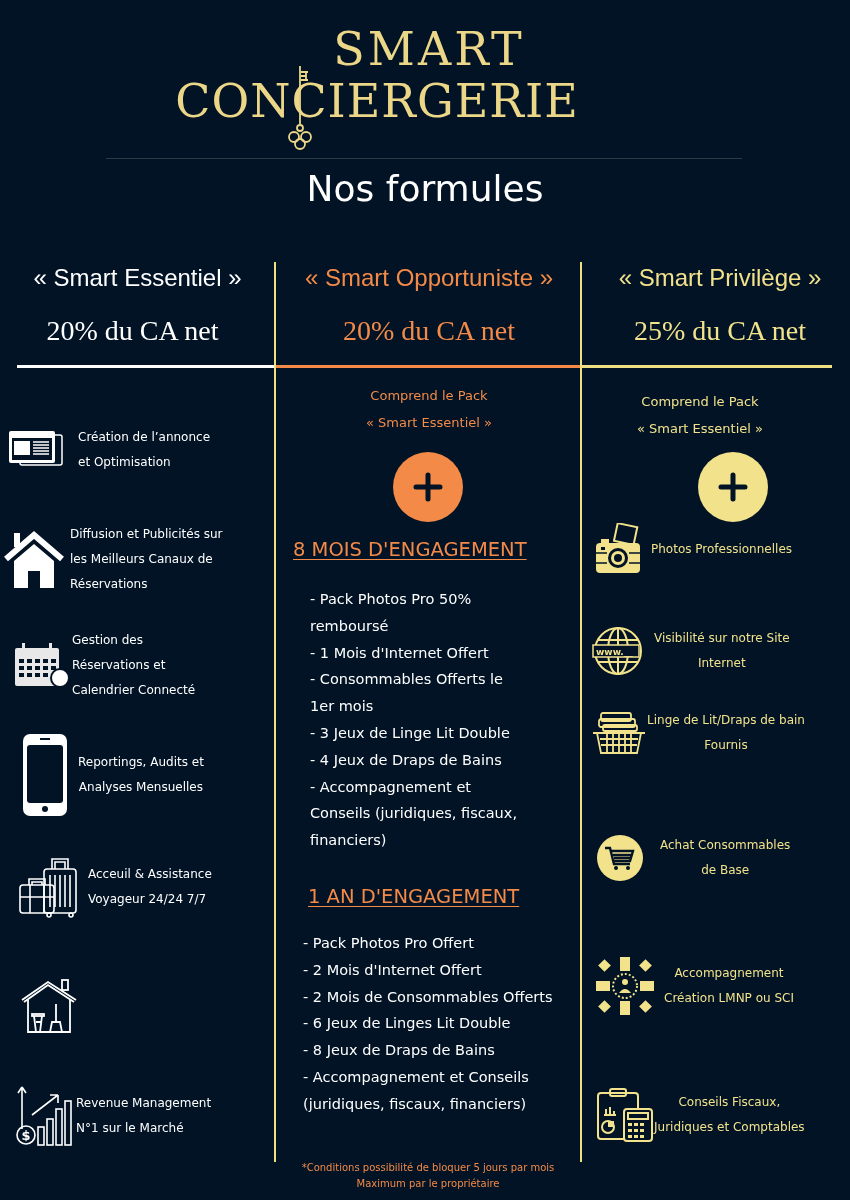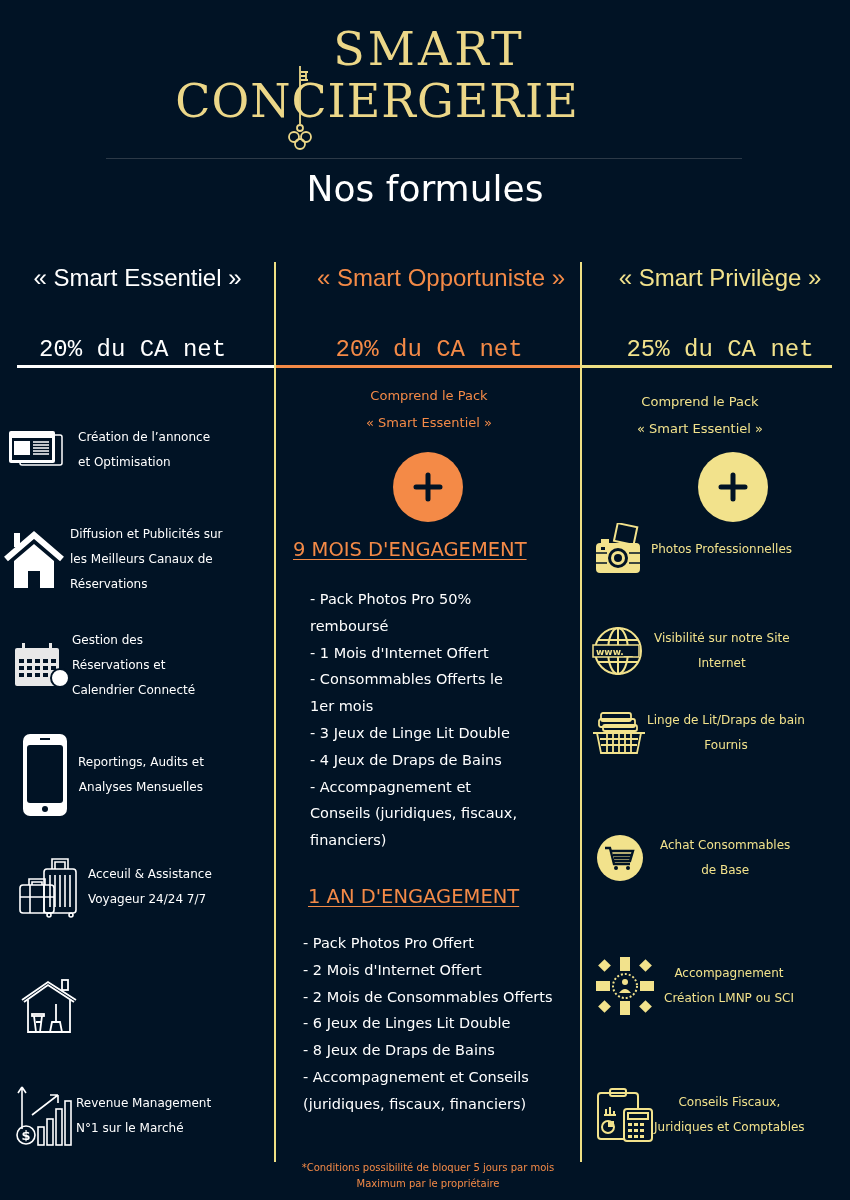--- a/index.html
+++ b/index.html
@@ -24,21 +24,21 @@
       color: #ecd788; padding-left: 30px;
     }
     .key-icon { left: 287px; top: 62px; width: 30px; height: 90px; }
     .sep-line { left: 106px; top: 158px; width: 636px; height: 1px; background: #2c3947; }
     .page-title {
       left: 0; width: 850px; top: 168px; text-align: center;
       font-family: "DejaVu Sans", sans-serif; font-size: 36px; color: #ffffff;
     }
     
     .col-head { font-family: "Liberation Sans", sans-serif; font-size: 24px; text-align: center; }
-    .col-price { font-family: Liberation Mono, monospace; font-size: 24px; text-align: center; margin-top: 21px; }
+    .col-price { font-family: Liberation Serif, serif; font-size: 28px; text-align: center; }
     .c-white { color: #ffffff; }
     .c-orange { color: #f48a47; }
     .c-yellow { color: #f2e28c; }
     .vline { width: 2px; background: #efe084; top: 262px; height: 900px; }
     .hline { height: 3px; top: 365px; }
     
     .feat { display: flex; align-items: center; }
     .feat-text { font-family: "DejaVu Sans", sans-serif; font-size: 12px; line-height: 25px; color: #ffffff; }
     .feat-text.y { color: #f2e28c; text-align: center; }
     .icon-svg { flex: none; }
@@ -70,21 +70,21 @@
     <circle cx="19" cy="75" r="5"></circle>
     <circle cx="13" cy="82" r="5"></circle>
   </g>
 </svg>
 <div class="abs sep-line"></div>
 <div class="abs page-title">Nos formules</div>
 
 <div class="abs col-head c-white" style="left:0;width:275px;top:264px;">« Smart Essentiel »</div>
 <div class="abs col-price c-white" style="left:0;width:265px;top:315px;">20% du CA net</div>
 
-<div class="abs col-head c-orange" style="left:289px;width:304px;top:264px;">« Smart Opportuniste »</div>
+<div class="abs col-head c-orange" style="left:277px;width:304px;top:264px;">« Smart Opportuniste »</div>
 <div class="abs col-price c-orange" style="left:277px;width:304px;top:315px;">20% du CA net</div>
 
 <div class="abs col-head c-yellow" style="left:590px;width:260px;top:264px;">« Smart Privilège »</div>
 <div class="abs col-price c-yellow" style="left:590px;width:260px;top:315px;">25% du CA net</div>
 
 <div class="abs vline" style="left:274px;"></div>
 <div class="abs vline" style="left:580px;"></div>
 <div class="abs hline" style="left:17px;width:257px;background:#ffffff;"></div>
 <div class="abs hline" style="left:276px;width:304px;background:#f48a47;"></div>
 <div class="abs hline" style="left:582px;width:250px;background:#efe084;"></div>
@@ -213,21 +213,21 @@
 
 <div class="abs small-center c-orange" style="left:277px;width:304px;top:382px;">
   <div>Comprend le Pack</div>
   <div>« Smart Essentiel »</div>
 </div>
 <div class="abs plus-circle" style="left:393px;top:452px;background:#f48a47;">
   <svg width="36" height="36" viewBox="0 0 36 36">
     <path d="M18 6 V30 M6 18 H30" stroke="#011325" stroke-width="5" stroke-linecap="round"></path>
   </svg>
 </div>
-<div class="abs engage-title" style="left:293px;top:538px;">9 MOIS D'ENGAGEMENT</div>
+<div class="abs engage-title" style="left:293px;top:538px;">8 MOIS D'ENGAGEMENT</div>
 <div class="abs list" style="left:310px;top:586px;">
   <div>- Pack Photos Pro 50%</div>
   <div>remboursé</div>
   <div>- 1 Mois d'Internet Offert</div>
   <div>- Consommables Offerts le</div>
   <div>1er mois</div>
   <div>- 3 Jeux de Linge Lit Double</div>
   <div>- 4 Jeux de Draps de Bains</div>
   <div>- Accompagnement et</div>
   <div>Conseils (juridiques, fiscaux,</div>

